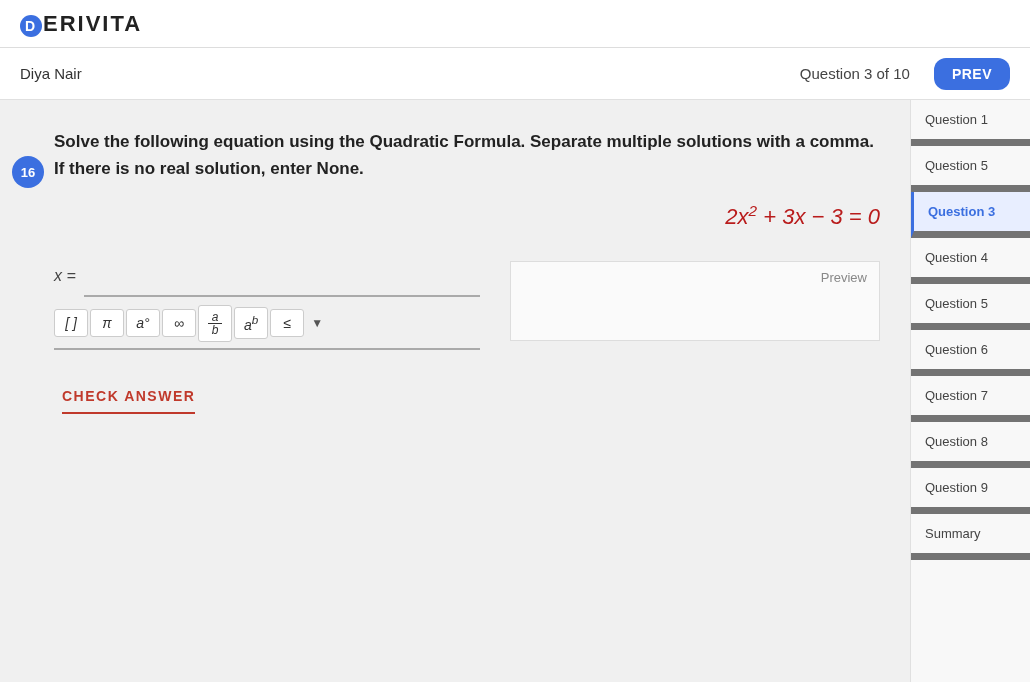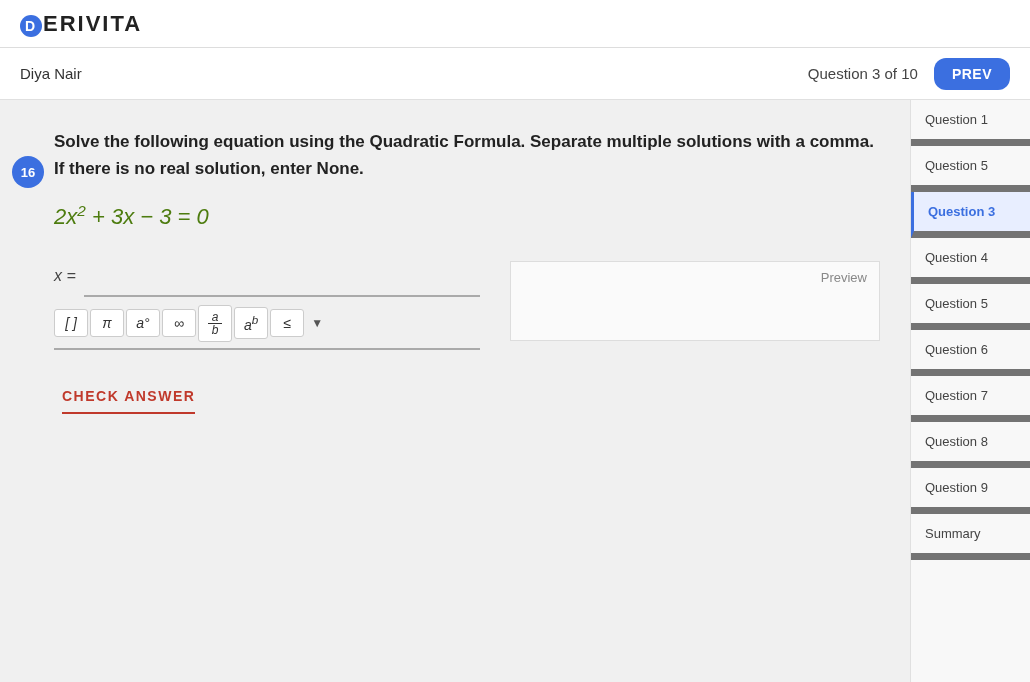--- a/index.html
+++ b/index.html
@@ -56,21 +56,21 @@
     }
     .user-name {
       font-size: 15px;
       color: #333;
       font-weight: 500;
     }
     .spacer { flex: 1; }
     .question-counter {
       font-size: 15px;
       color: #444;
-      margin-right: 16px;
+      margin-right: 24px;
     }
     .prev-btn {
       background: #3b6fe0;
       color: white;
       border: none;
       padding: 8px 18px;
       font-size: 14px;
       font-weight: 600;
       border-radius: 12px;
       cursor: pointer;
@@ -116,23 +116,23 @@
     .question-text {
       font-size: 17px;
       color: #222;
       line-height: 1.6;
       margin-bottom: 20px;
       max-width: 860px;
       font-weight: bold;
     }
 
     .equation-display {
-      text-align: left;
+      text-align: right;
       font-size: 22px;
-      color: #4d7c0f;
+      color: #b91c1c;
       margin-bottom: 30px;
       font-style: italic;
     }
 
     .input-section {
       display: flex;
       align-items: flex-start;
       gap: 30px;
       margin-bottom: 30px;
     }

